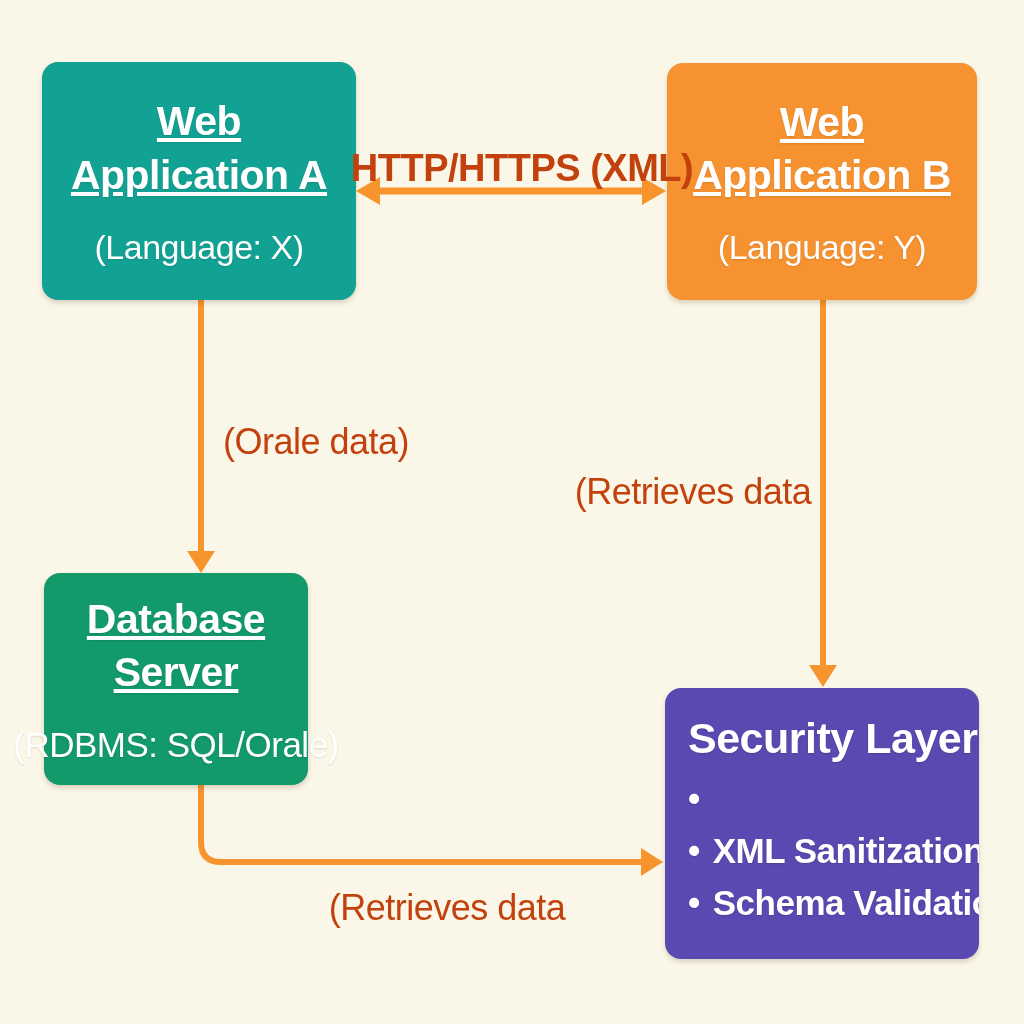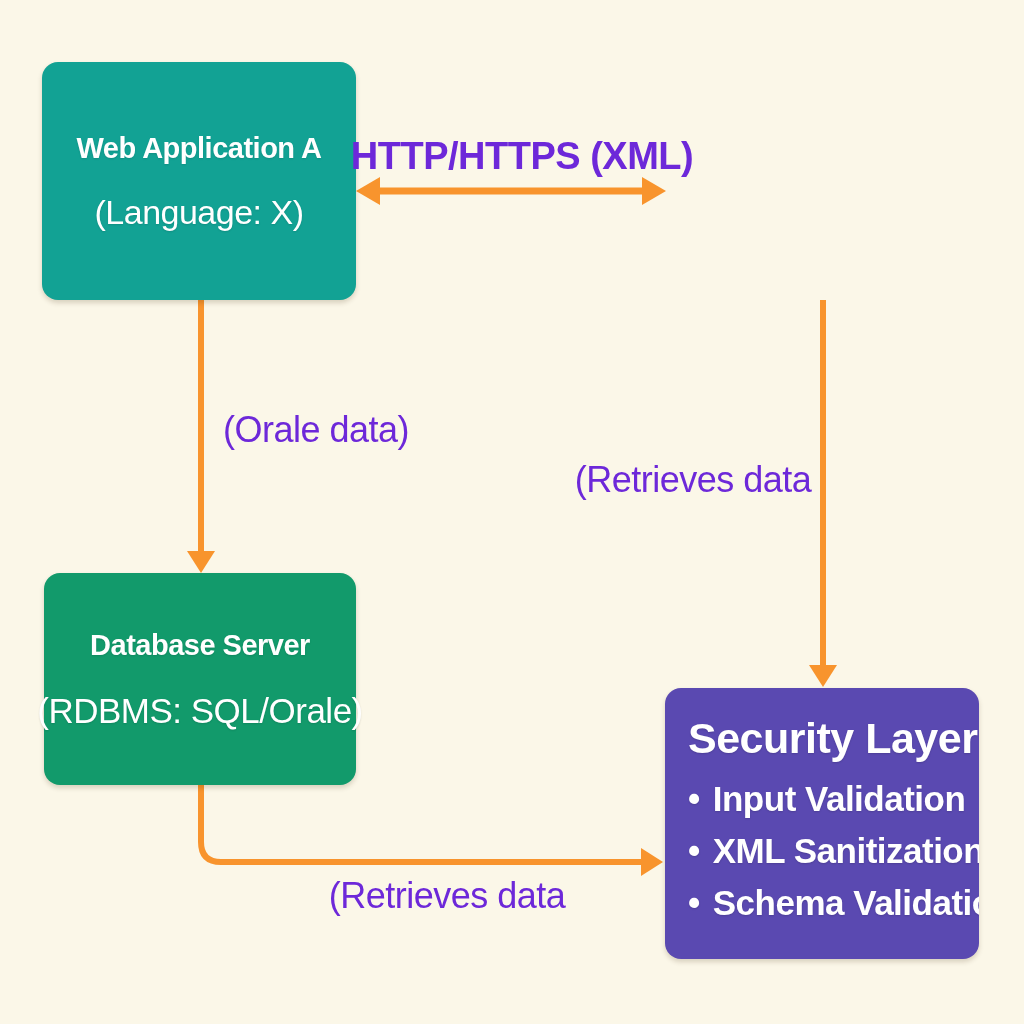--- a/index.html
+++ b/index.html
@@ -28,38 +28,39 @@
     box-shadow: 0 3px 5px rgba(60,40,0,0.18);
   }
   .node-center {
     display: flex;
     flex-direction: column;
     align-items: center;
     justify-content: center;
     text-align: center;
   }
   .node-title {
-    font-size: 29px;
+    font-size: 41px;
     font-weight: 700;
     line-height: 1.3;
     letter-spacing: -0.5px;
     max-width: 262px;
     text-shadow: 0 1px 2px rgba(0,0,0,0.12);
+    text-decoration: underline;
   }
   .node-subtitle {
     font-size: 34px;
     font-weight: 500;
     margin-top: 26px;
     letter-spacing: -0.5px;
     white-space: nowrap;
     text-shadow: 0 1px 2px rgba(0,0,0,0.12);
   }
   #node-web-app-a { left: 42px;  top: 62px;  width: 314px; height: 238px; }
   #node-web-app-b { left: 667px; top: 63px;  width: 310px; height: 237px; }
-  #node-database  { left: 44px;  top: 573px; width: 312px; height: 212px; }
+  #node-database  { left: 44px;  top: 573px; width: 264px; height: 212px; }
   #node-database .node-subtitle { font-size: 35px; }
   #node-security  {
     left: 665px; top: 688px; width: 314px; height: 271px;
     padding: 26px 0 0 23px;
     box-sizing: border-box;
     overflow: hidden;
   }
   .sec-title {
     font-size: 43px;
     font-weight: 700;
@@ -83,25 +84,26 @@
     align-items: center;
     text-shadow: 0 1px 2px rgba(0,0,0,0.15);
   }
   .bullet {
     margin-right: 13px;
     font-size: 35px;
   }
   .edge-label {
     position: absolute;
     transform: translate(-50%, -50%);
-    color: #6d28d9;
+    color: #c2410c;
     white-space: nowrap;
     font-weight: 500;
     font-size: 36px;
     letter-spacing: -0.5px;
+    margin-top: 12px;
   }
   #label-http { left: 522px; top: 156px; font-size: 38px; font-weight: 600; }
   #label-stores { left: 316px; top: 430px; }
   #label-retrieves-right { left: 693px; top: 480px; }
   #label-retrieves-bottom { left: 447px; top: 896px; }
 </style>
 </head>
 <body>
 
 <div class="canvas">
@@ -128,32 +130,35 @@
       <path d="M 201 785 L 201 842 Q 201 862 221 862 L 642 862" fill="none" stroke-width="6" stroke="#F8942D"></path>
       <polygon points="663,862 641,848 641,876" fill="#F8942D"></polygon>
     </g>
   </svg>
 
   <div class="node node-center" id="node-web-app-a" style="background-color: rgb(18, 162, 148);">
     <div class="node-title">Web Application A</div>
     <div class="node-subtitle">(Language: X)</div>
   </div>
 
+  <div class="node node-center" id="node-web-app-b" style="background-color: rgb(247, 146, 48);">
+    <div class="node-title">Web Application B</div>
+    <div class="node-subtitle">(Language: Y)</div>
+  </div>
 
   <div class="node node-center" id="node-database" style="background-color: rgb(18, 154, 107);">
     <div class="node-title">Database Server</div>
     <div class="node-subtitle">(RDBMS: SQL/Orale)</div>
   </div>
 
   <div class="node" id="node-security" style="background-color: rgb(90, 73, 177);">
     <div class="sec-title">Security Layer:</div>
     <ul class="sec-list">
       <li class="sec-item">
         <span class="bullet">•</span>
-        <span>Input Validation</span>
       </li>
       <li class="sec-item">
         <span class="bullet">•</span>
         <span>XML Sanitization</span>
       </li>
       <li class="sec-item">
         <span class="bullet">•</span>
         <span>Schema Validatio</span>
       </li>
     </ul>

